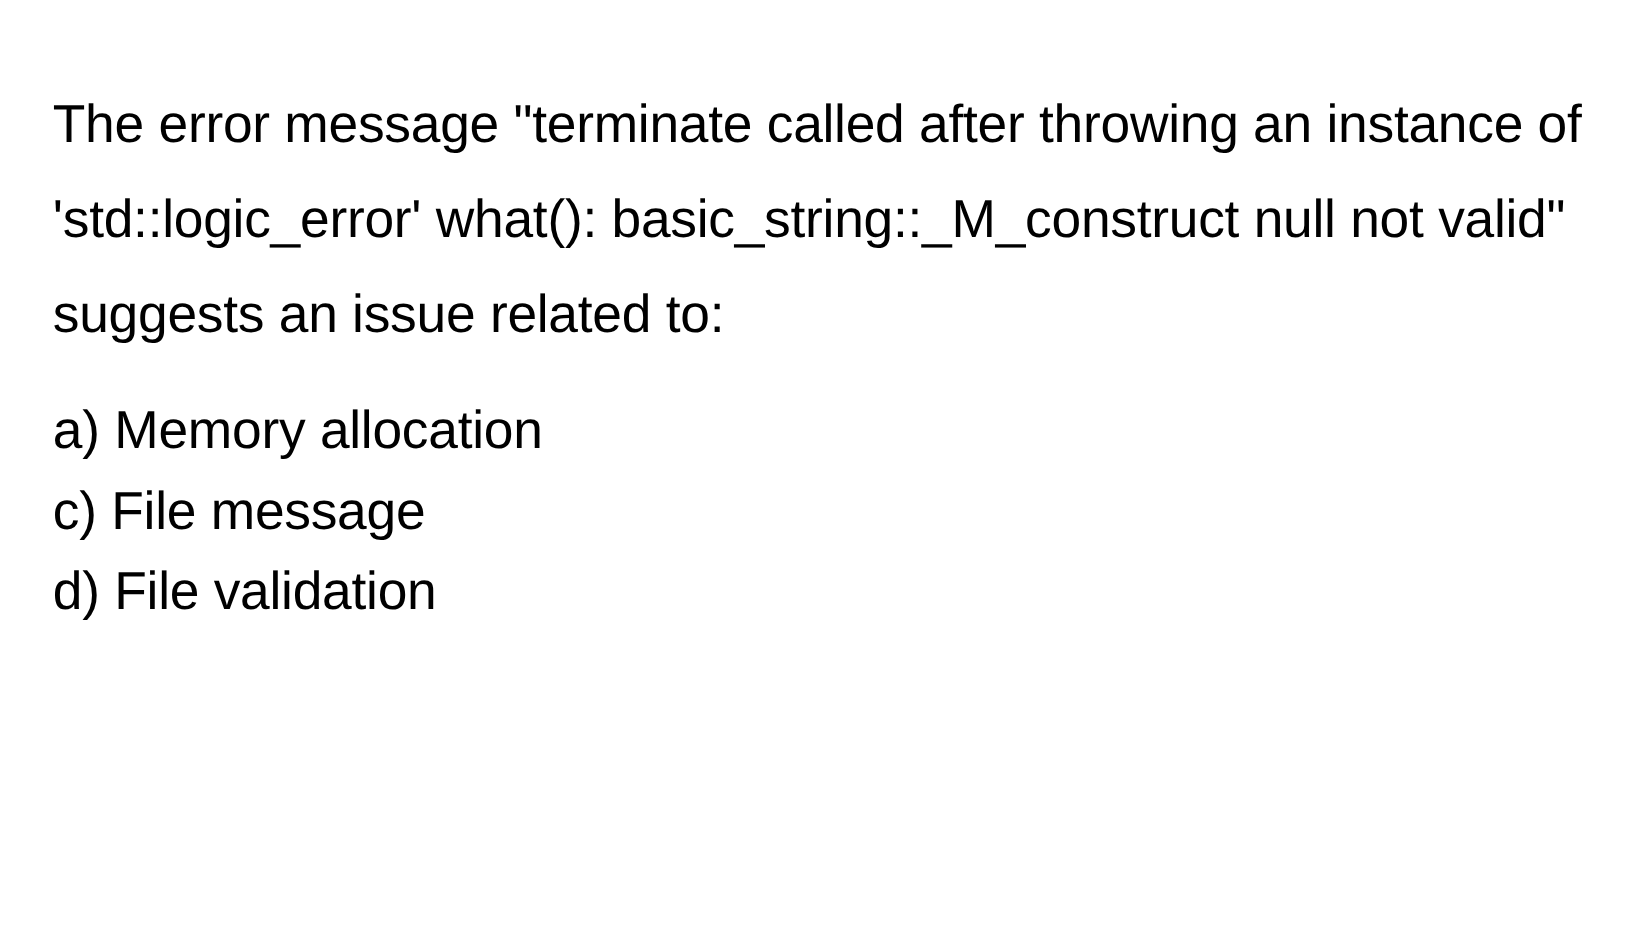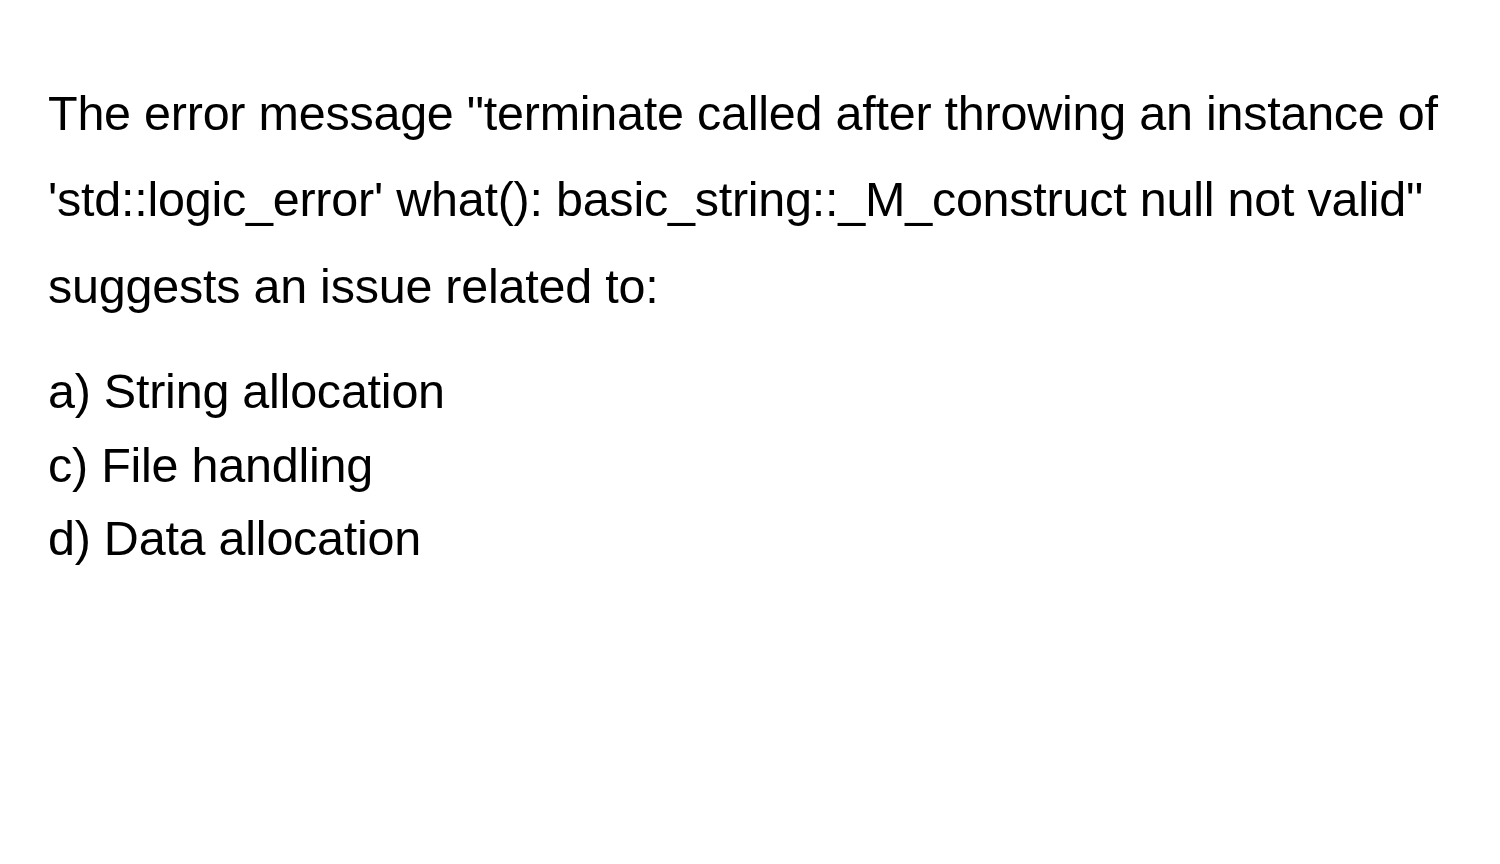--- a/index.html
+++ b/index.html
@@ -37,17 +37,17 @@
     letter-spacing: -0.005em;
     font-weight: 400;
   }
 </style>
 </head>
 <body>
 
 <div class="page">
   <div class="question-stem">The error message "terminate called after throwing an instance of 'std::logic_error' what(): basic_string::_M_construct null not valid" suggests an issue related to:</div>
   <div class="options">
-    <div class="option">a) String allocation</div>
-    <div class="option">c) File handling</div>
-    <div class="option">d) Data allocation</div>
+    <div class="option">a) Memory allocation</div>
+    <div class="option">c) File message</div>
+    <div class="option">d) File validation</div>
   </div>
 </div>
 
 </body></html>

